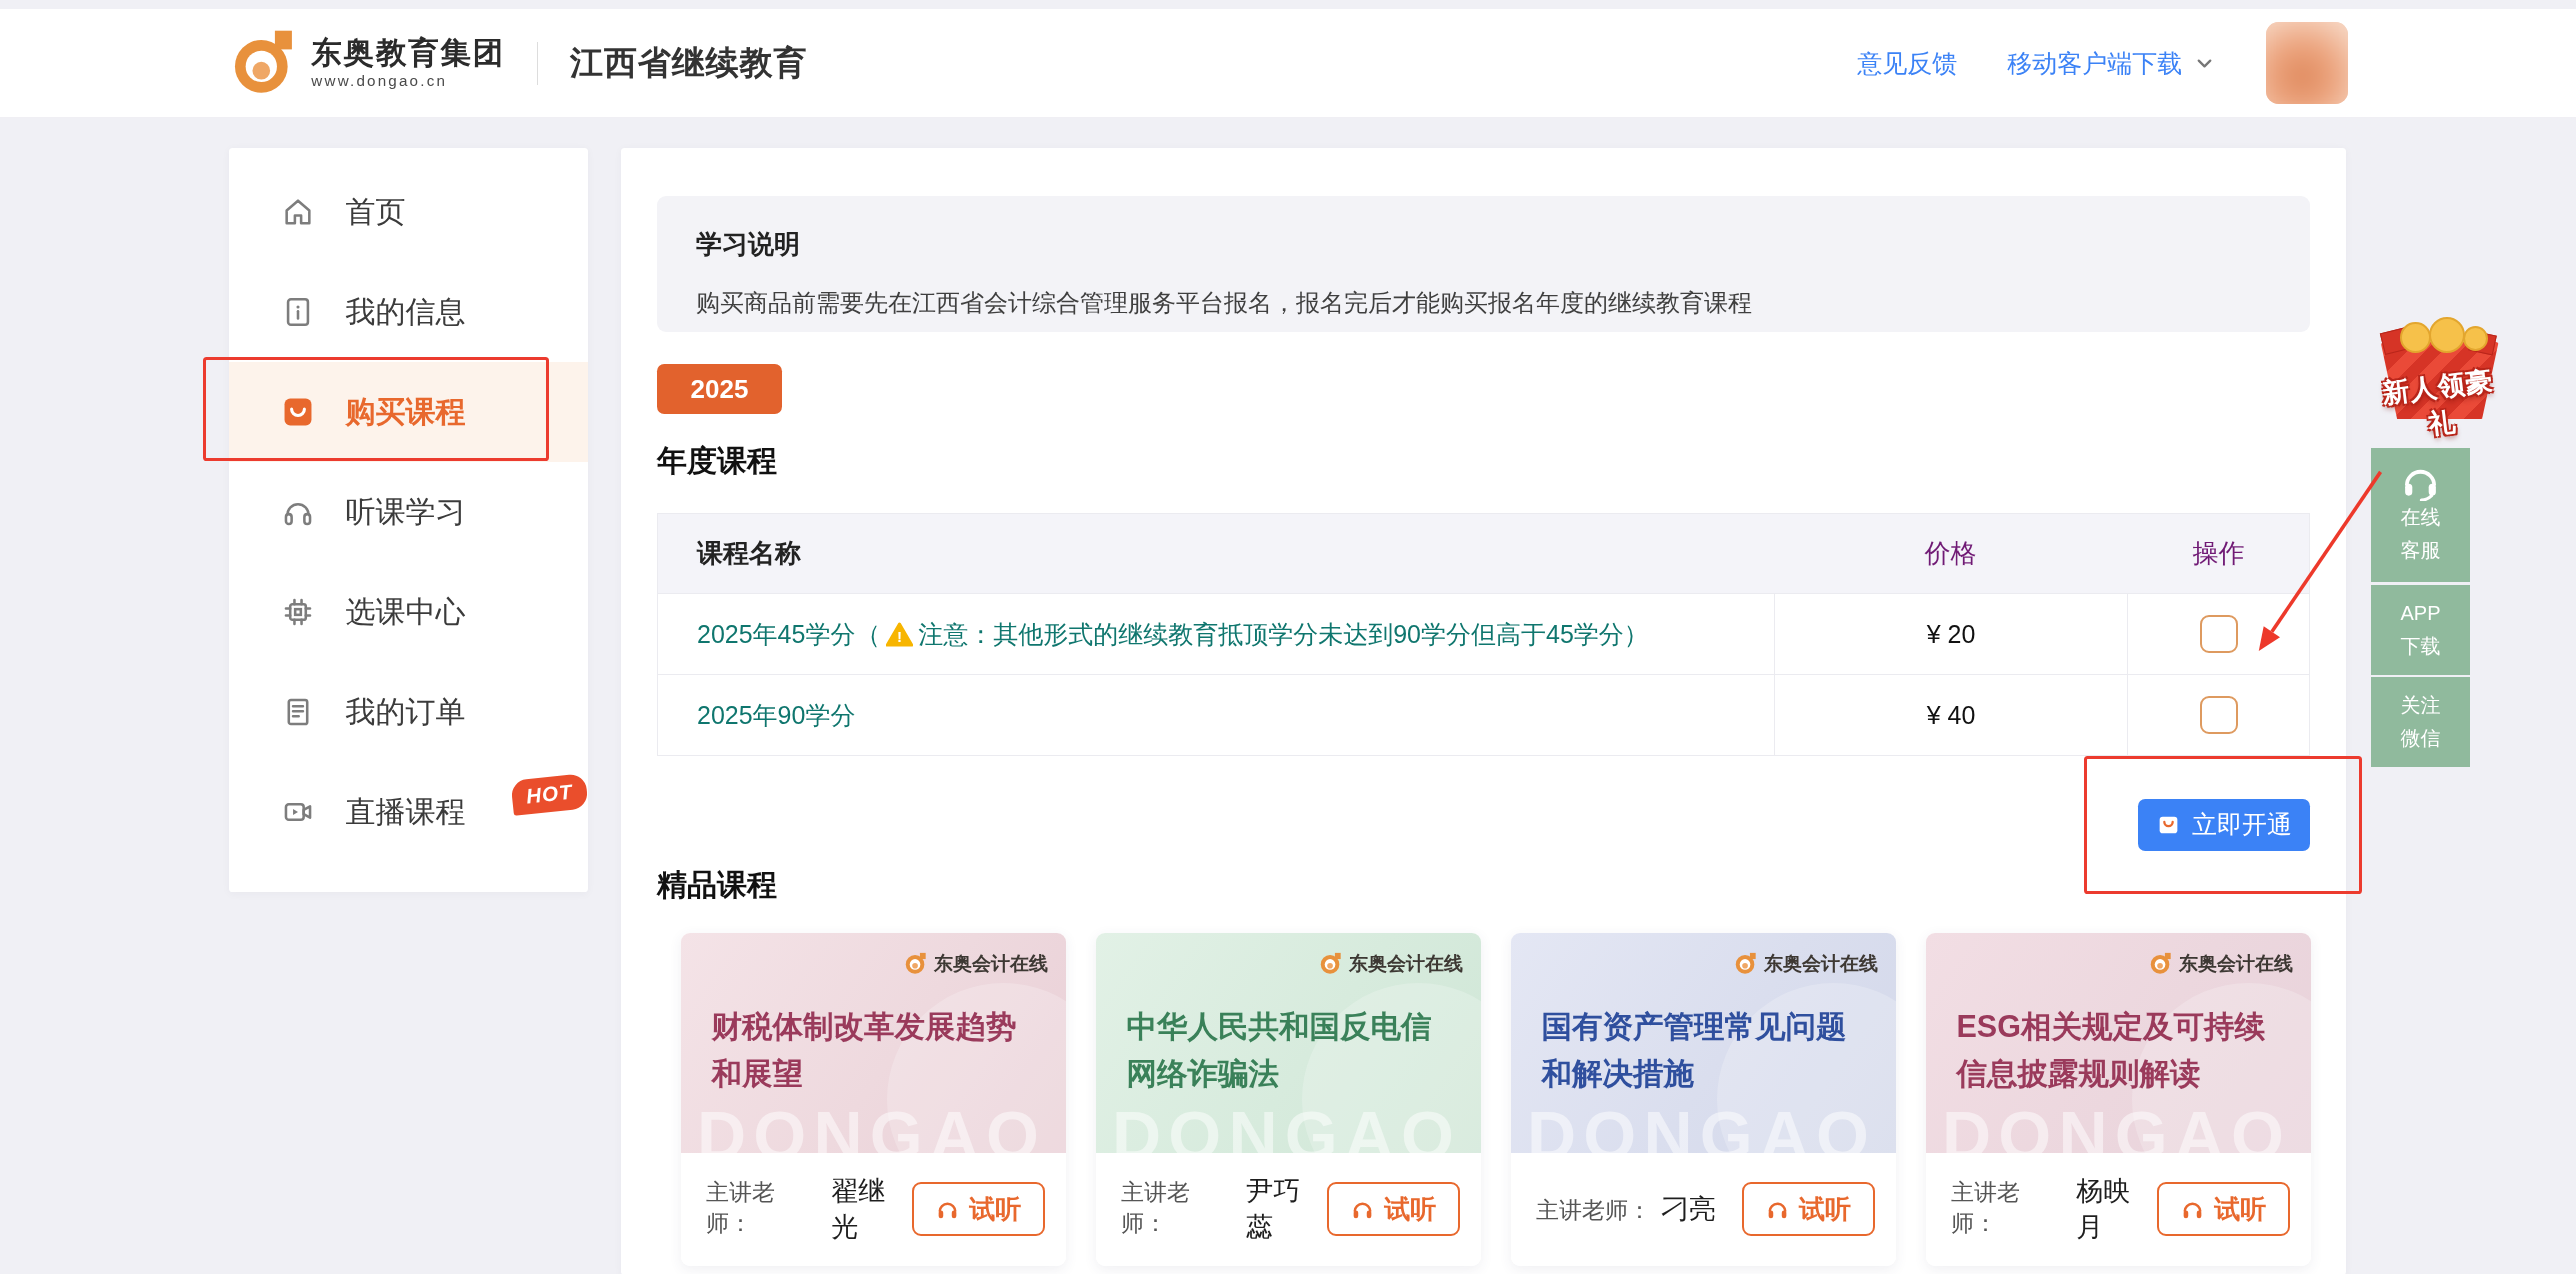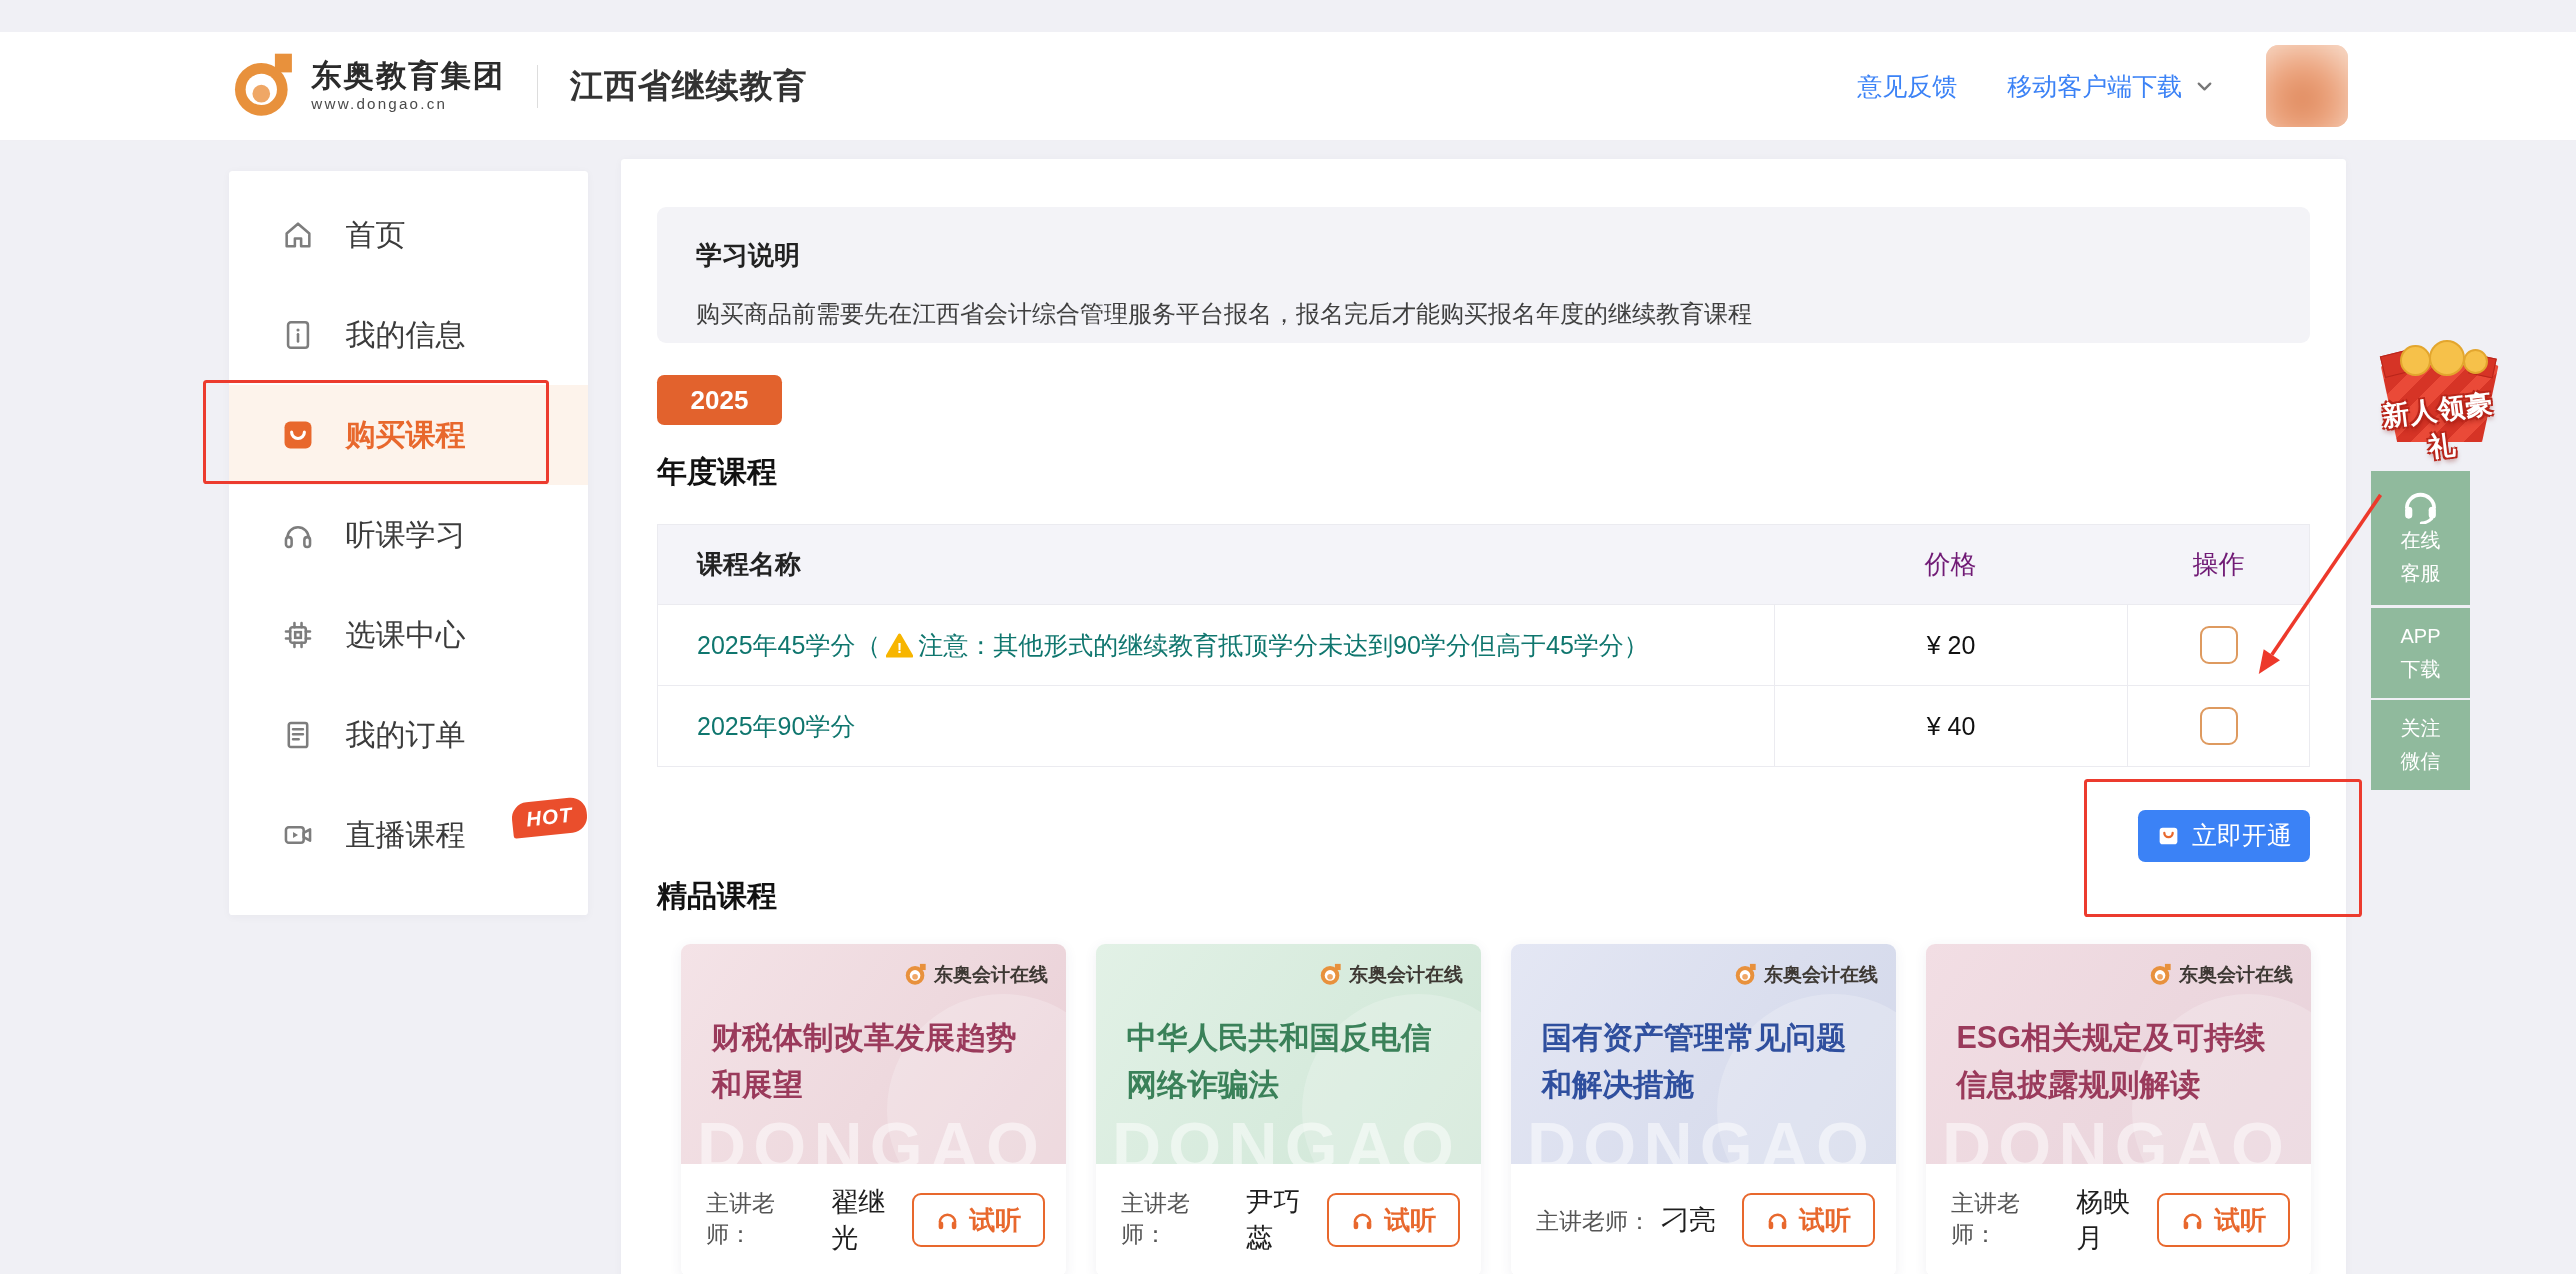--- a/index.html
+++ b/index.html
@@ -1,18 +1,18 @@
 <!DOCTYPE html>
 <html style="font-size:14.3px"><head>
 <meta charset="utf-8">
 <style>
   * { margin:0; padding:0; box-sizing:border-box; }
   html,body { width:2576px; height:1275px; overflow:hidden;
     font-family:"Liberation Sans", sans-serif; background:#f0f0f5; }
-  .page { position:relative; width:2576px; height:950px; background:#f0f0f5;margin-top:23px; }
+  .page { position:relative; width:2576px; height:950px; background:#f0f0f5; }
 
   
   .header { position:absolute; top:9px; left:0; width:2576px; height:109px;
     background:#fff; display:flex; align-items:center;
     padding-left:229px; padding-right:228px; border-bottom:0.9px solid #f0eff4; }
   .logo-wrap { display:flex; align-items:center; gap:14.3px; }
   .logo-mark { width:68px; height:68px; }
   .logo-text { display:flex; flex-direction:column; line-height:1.1; }
   .logo-title { font-size:30.5px; font-weight:bold; color:#2b2b2b; letter-spacing:1.8px; }
   .logo-sub { font-size:15.2px; color:#4a4a4a; letter-spacing:2.2px; margin-top:3.6px; }
@@ -33,21 +33,21 @@
     padding-left:52px; cursor:pointer; }
   .side-item .s-label { font-size:30px; color:#3b3b3b; }
   .side-item.active { background:#fdf3eb; }
   .side-item.active .s-label { color:#E8682D; font-weight:600; }
   .s-icon { width:34px; height:34px; flex:0 0 34px; display:flex; align-items:center; justify-content:center; }
   .hot-badge { margin-left:16px; background:#EA4E2C; color:#fff; font-size:20.6px;
     font-weight:bold; font-style:italic; padding:5.4px 14.3px;
     border-radius:16px 16px 16px 2.7px; transform:translateY(-18px) rotate(-6deg); letter-spacing:0.9px; }
 
   
-  .main { position:absolute; left:621px; top:136px; width:1725px; height:1127px;
+  .main { position:absolute; left:621px; top:148px; width:1725px; height:1127px;
     background:#fff; border-radius:3.6px; padding:48px 36px 0 36px;
     box-shadow:0 1.8px 9px rgba(40,40,80,0.04); }
   .notice { background:#f3f3f7; border-radius:9px; height:136px; padding:30.5px 39px; }
   .notice-title { font-size:26px; font-weight:bold; color:#222; }
   .notice-text { font-size:24px; color:#3f3f3f; margin-top:25px; }
   .year-tab { display:inline-flex; align-items:center; justify-content:center;
     margin-top:32px; width:125px; height:50px; background:#E2622D; color:#fff;
     font-size:26px; font-weight:bold; border-radius:7.2px; border:none; cursor:pointer; }
   .section-title { margin-top:27px; font-size:30px; font-weight:bold; color:#111; }
   .course-table { margin-top:30.5px; border:0.9px solid #ebebf0; }

